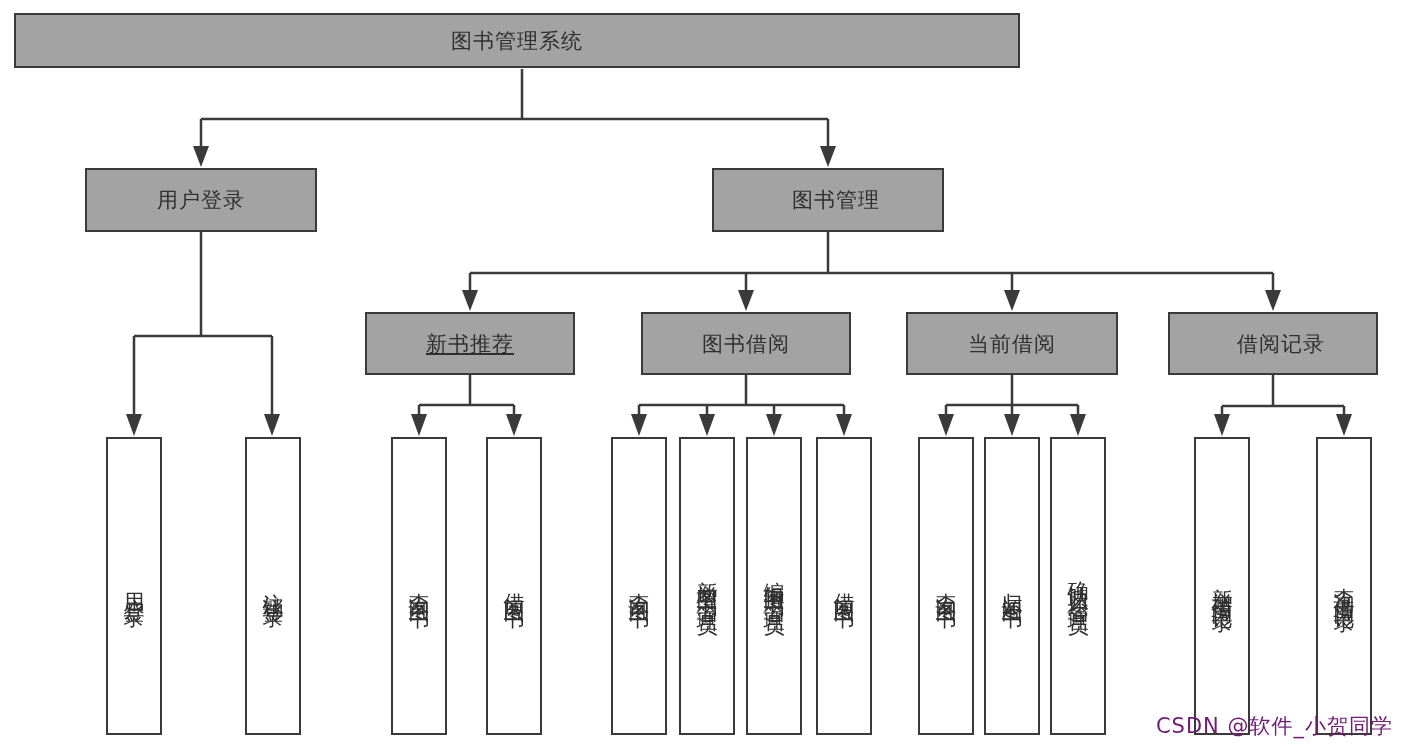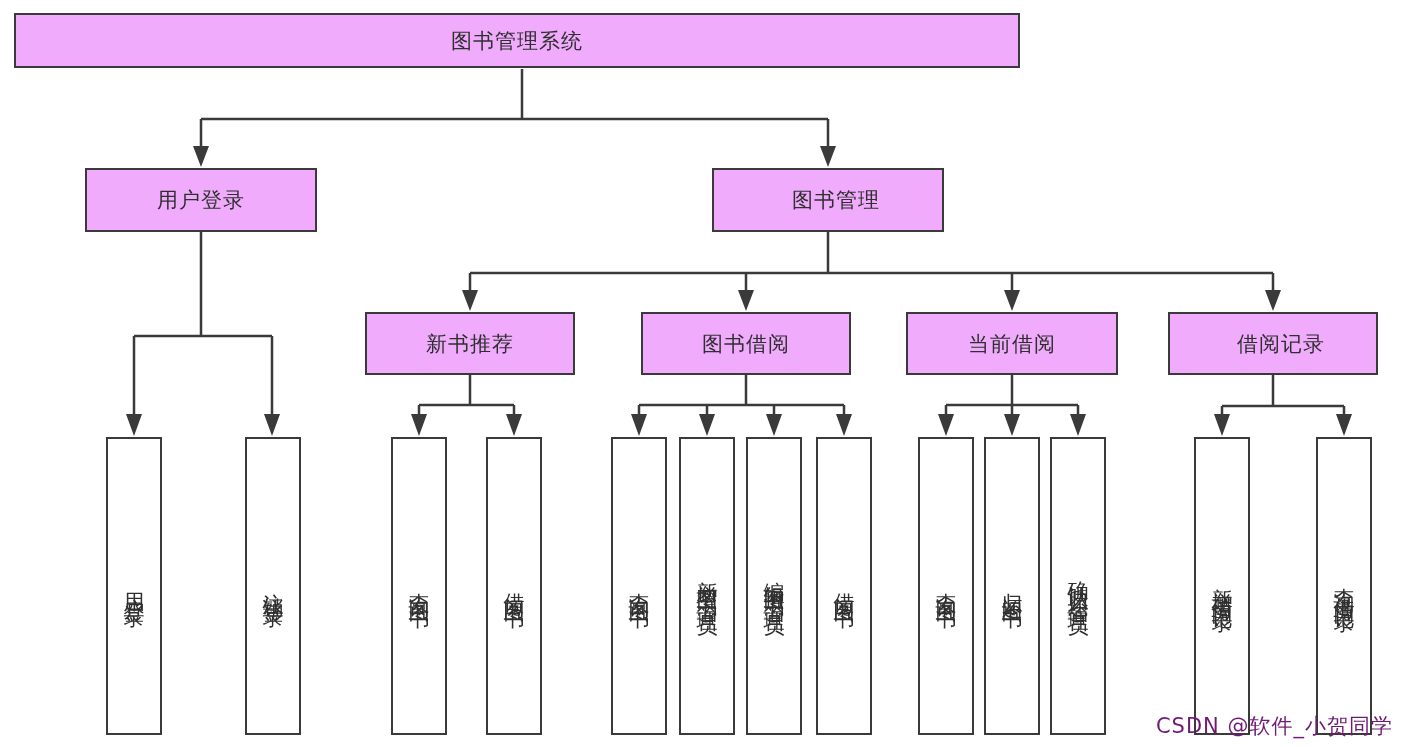--- a/index.html
+++ b/index.html
@@ -14,21 +14,21 @@
   #connectors {
     position: absolute;
     left: 0; top: 0;
     width: 1405px;
     height: 747px;
   }
   .box {
     position: absolute;
     box-sizing: border-box;
     border: 2.5px solid #3a3a3a;
-    background: #f0abfc;
+    background: #a3a3a3;
     display: flex;
     align-items: center;
     justify-content: center;
     color: #2f2f2f;
     font-size: 21px;
     letter-spacing: 1px;
     z-index: 2;
   }
   .vbox {
     position: absolute;
@@ -100,21 +100,21 @@
     <span>图书管理系统</span>
   </div>
 
   <div class="box" style="left:85px; top:168px; width:232px; height:64px;">
     <span>用户登录</span>
   </div>
   <div class="box" style="left:712px; top:168px; width:232px; height:64px;padding-left:16px;">
     <span>图书管理</span>
   </div>
 
-  <div class="box" style="left:365px; top:312px; width:210px; height:63px;">
+  <div class="box" style="left:365px; top:312px; width:210px; height:63px;text-decoration:underline;">
     <span>新书推荐</span>
   </div>
   <div class="box" style="left:641px; top:312px; width:210px; height:63px;">
     <span>图书借阅</span>
   </div>
   <div class="box" style="left:906px; top:312px; width:212px; height:63px;text-align:right;">
     <span>当前借阅</span>
   </div>
   <div class="box" style="left:1168px; top:312px; width:210px; height:63px;padding-left:16px;">
     <span>借阅记录</span>

